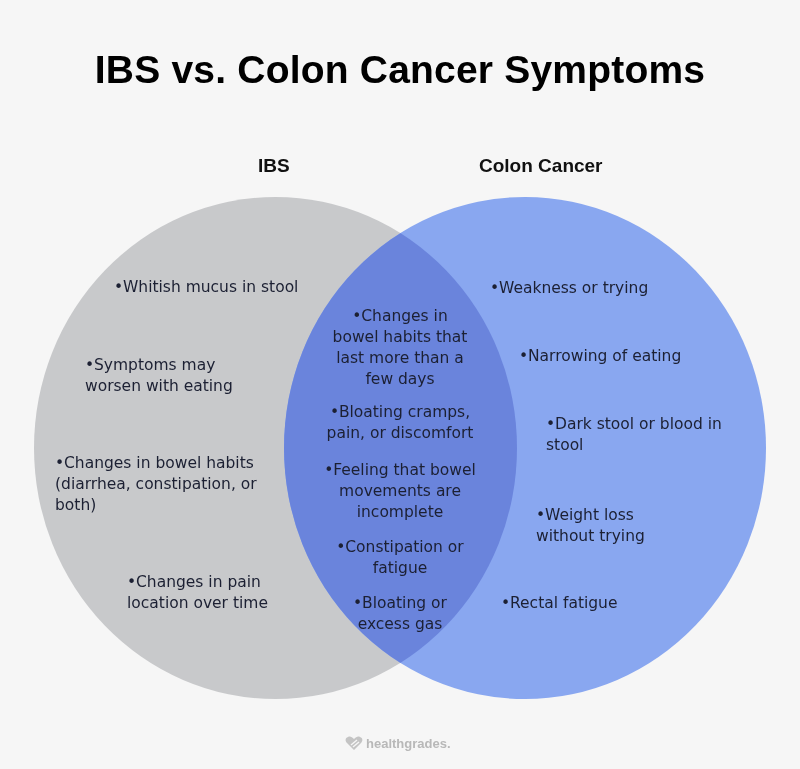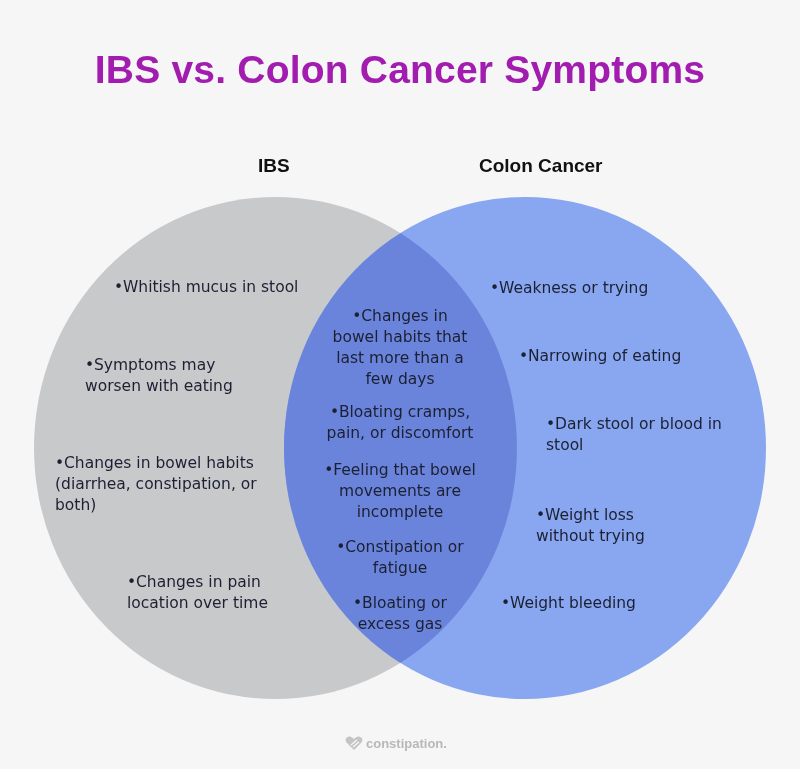--- a/index.html
+++ b/index.html
@@ -1,17 +1,17 @@
 <!DOCTYPE html>
 <html><head>
 <meta charset="utf-8">
 <style>
   html,body{margin:0;padding:0;}
   body{width:800px;height:769px;background:#f6f6f6;position:relative;overflow:hidden;font-family:"DejaVu Sans","Liberation Sans",sans-serif;color:#1a1d33;}
-  .title{position:absolute;top:48px;left:0;width:800px;text-align:center;font-family:"Liberation Sans",sans-serif;font-weight:bold;font-size:39px;color:#a21caf;letter-spacing:0.2px;}
+  .title{position:absolute;top:48px;left:0;width:800px;text-align:center;font-family:"Liberation Sans",sans-serif;font-weight:bold;font-size:39px;color:#000000;letter-spacing:0.2px;}
   .set-label{position:absolute;top:155px;font-family:"Liberation Sans",sans-serif;font-weight:bold;font-size:19px;color:#111;margin-left:8px;}
   svg.venn{position:absolute;left:0;top:0;}
   .item{position:absolute;font-size:15.5px;line-height:21px;color:#1c2033;}
   .item .b{display:inline-block;width:9px;}
   .center{text-align:center;margin-top:16px;}
   .logo{position:absolute;top:736px;left:345px;display:flex;align-items:center;gap:3px;color:#b8b8b8;font-size:13px;font-family:"Liberation Sans",sans-serif;font-weight:bold;}
 </style>
 </head>
 <body>
 
@@ -39,21 +39,21 @@
 <div class="item center" style="left:330px;top:290px;width:140px;"><span class="b">•</span><span>Changes in bowel habits that last more than a few days</span></div>
 <div class="item center" style="left:310px;top:386px;width:180px;"><span class="b">•</span><span>Bloating cramps, pain, or discomfort</span></div>
 <div class="item center" style="left:315px;top:444px;width:170px;"><span class="b">•</span><span>Feeling that bowel movements are incomplete</span></div>
 <div class="item center" style="left:335px;top:521px;width:130px;"><span class="b">•</span><span>Constipation or fatigue</span></div>
 <div class="item center" style="left:340px;top:577px;width:120px;"><span class="b">•</span><span>Bloating or excess gas</span></div>
 
 <div class="item" style="left:490px;top:278px;"><span class="b">•</span><span>Weakness or trying</span></div>
 <div class="item" style="left:519px;top:346px;"><span class="b">•</span><span>Narrowing of eating</span></div>
 <div class="item" style="left:546px;top:414px;width:185px;"><span class="b">•</span><span>Dark stool or blood in stool</span></div>
 <div class="item" style="left:536px;top:505px;width:140px;"><span class="b">•</span><span>Weight loss without trying</span></div>
-<div class="item" style="left:501px;top:593px;"><span class="b">•</span><span>Weight bleeding</span></div>
+<div class="item" style="left:501px;top:593px;"><span class="b">•</span><span>Rectal fatigue</span></div>
 
 <div class="logo">
   <svg width="18" height="15" viewBox="0 0 18 15">
     <path d="M9 14 L2 7 C0 5 0 2 3 1 C5 0 7 1 9 3 C11 1 13 0 15 1 C18 2 18 5 16 7 Z" fill="#c4c4c4"></path>
     <path d="M6 9 L12 4 M8 11 L14 6" stroke="#f6f6f6" stroke-width="1.4"></path>
   </svg>
-  <span>constipation.</span>
+  <span>healthgrades.</span>
 </div>
 
 </body></html>

